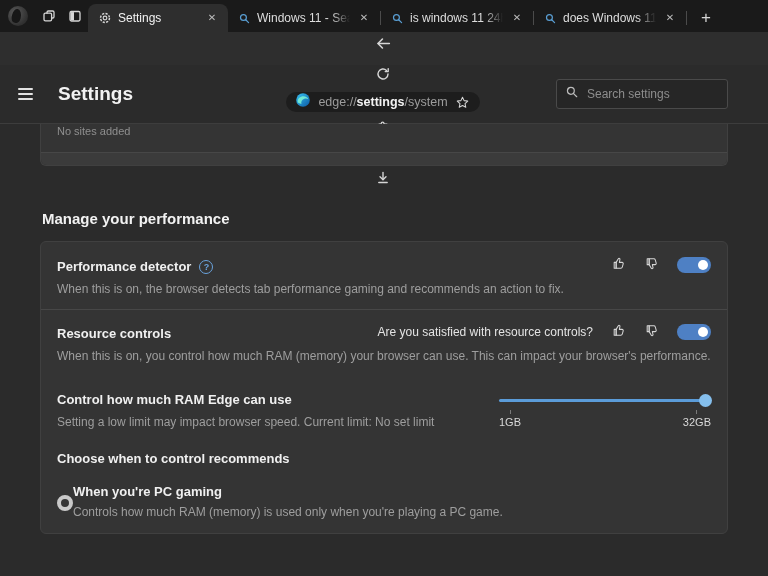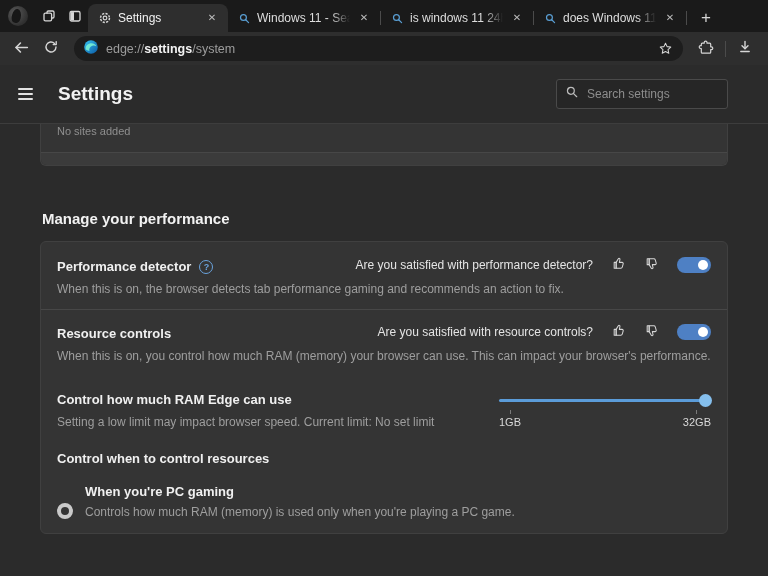--- a/index.html
+++ b/index.html
@@ -17,21 +17,21 @@
   .tab { height:28px; margin-top:4px; display:flex; align-items:center; gap:6px; padding:0 8px 0 10px; max-width:152px; min-width:140px; position:relative; cursor:pointer; }
   .tab.active { background:#2e2e2e; border-radius:8px 8px 0 0; }
   .tab-label { font-size:12px; color:#dedede; white-space:nowrap; overflow:hidden; flex:1 1 auto; -webkit-mask-image:linear-gradient(90deg,#000 80%,transparent); mask-image:linear-gradient(90deg,#000 80%,transparent); }
   .tab.active .tab-label { color:#f2f2f2; }
   .tab-close { font-size:10px; color:#bdbdbd; width:16px; height:16px; line-height:16px; text-align:center; border-radius:3px; flex:none; cursor:pointer; }
   .tab-sep { width:1px; height:14px; background:#4b4b4b; margin-top:4px; flex:none; }
   .favicon { flex:none; display:flex; }
   .newtab-btn { color:#d6d6d6; font-size:17px; font-weight:400; background:none; border:none; width:26px; height:26px; margin:4px 0 0 6px; cursor:pointer; }
 
   
-  .navbar { height:33px; background:#2e2e2e; display:flex; align-items:center; padding:0 10px 0 8px; gap:4px; }
+  .navbar { height:33px; background:#2e2e2e; display:flex; align-items:center; padding:0 10px 0 8px; gap:4px;flex-direction:column; }
   .nav-btn { width:26px; height:26px; display:flex; align-items:center; justify-content:center; background:none; border:none; border-radius:4px; cursor:pointer; flex:none; }
   .addressbar { flex:1 1 auto; height:25px; background:#1d1d1d; border-radius:13px; display:flex; align-items:center; padding:0 10px 0 9px; margin:0 6px; gap:7px; cursor:text; }
   .url { font-size:12.5px; color:#9c9c9c; flex:1 1 auto; white-space:nowrap; overflow:hidden; }
   .url b { color:#f2f2f2; font-weight:bold; }
   .addr-star { margin-left:auto; flex:none; display:flex; cursor:pointer; }
   .nav-sep { width:1px; height:16px; background:#4b4b4b; margin:0 2px; flex:none; }
 
   
   .page-header { height:59px; background:#2b2b2b; border-bottom:1px solid #3d3d3d; display:flex; align-items:center; padding:0 40px 0 18px; }
   .hamburger { width:26px; height:26px; display:flex; flex-direction:column; justify-content:center; gap:3.5px; background:none; border:none; cursor:pointer; margin-right:14px; flex:none; }
@@ -68,21 +68,21 @@
   .slider-block { width:212px; flex:none; margin-top:2px; }
   .slider-track { position:relative; height:13px; display:flex; align-items:center; cursor:pointer; }
   .slider-track .rail { height:3px; width:100%; background:#5b9cd9; border-radius:2px; }
   .slider-track .knob { position:absolute; right:-1px; top:0; width:13px; height:13px; border-radius:50%; background:#85bfed; }
   .slider-scale { display:flex; justify-content:space-between; margin-top:3px;gap:44px; }
   .scale-end { display:flex; flex-direction:column; align-items:center; }
   .scale-end .tick { width:1px; height:4px; background:#7a7a7a; }
   .scale-end .lbl { font-size:11px; color:#d8d8d8; margin-top:2px; }
 
   .group-title { font-size:13px; font-weight:bold; color:#f0f0f0; margin-top:22px; }
-  .radio-item { display:flex; align-items:flex-end; gap:12px; margin-top:18px; cursor:pointer; }
+  .radio-item { display:flex; align-items:center; gap:0; margin-top:18px; cursor:pointer; }
   .radio { width:16px; height:16px; border-radius:50%; flex:none; margin-top:3px; }
   .radio.selected { border:4.5px solid #c9c9c9; background:#343434; }
   .radio.unselected { border:1.4px solid #8a8a8a; background:transparent; }
   .radio-label { font-size:13px; font-weight:bold; color:#f0f0f0; }
   .radio-desc { font-size:12px; color:#9e9e9e; margin-top:6px; }
 
   .ico { stroke:#d6d6d6; fill:none; stroke-width:1.3; stroke-linecap:round; stroke-linejoin:round; }
 </style>
 </head>
 <body>
@@ -246,21 +246,20 @@
     <h2 class="section-heading">Manage your performance</h2>
 
     <div class="card main-card">
 
       <div class="setting-row">
         <div class="row-title">
           <span>Performance detector</span>
           <span class="help-badge">?</span>
         </div>
         <div class="feedback">
-          <span class="feedback-q">Are you satisfied with performance detector?</span>
           <button class="thumb">
             <span>
               <svg width="15" height="15" viewBox="0 0 16 16" class="ico" style="stroke-width:1.1">
                 <path d="M5.5 6.8L7.6 3.1a1.05 1.05 0 0 1 1.9.9l-.6 2.8h2.9a1.25 1.25 0 0 1 1.2 1.6l-1 3.5a1.55 1.55 0 0 1-1.5 1.1H5.5z"></path>
                 <path d="M5.5 6.8H3.4V13h2.1z"></path>
               </svg>
             </span>
           </button>
           <button class="thumb down">
             <span>
@@ -326,21 +325,21 @@
               <div class="lbl">1GB</div>
             </div>
             <div class="scale-end">
               <div class="tick"></div>
               <div class="lbl">32GB</div>
             </div>
           </div>
         </div>
       </div>
 
-      <div class="group-title">Control when to control resources</div>
+      <div class="group-title">Choose when to control recommends</div>
 
       <div class="radio-item">
         <span class="radio selected"></span>
         <div>
           <div class="radio-label">When you're PC gaming</div>
           <div class="radio-desc">Controls how much RAM (memory) is used only when you're playing a PC game.</div>
         </div>
       </div>
 
 

